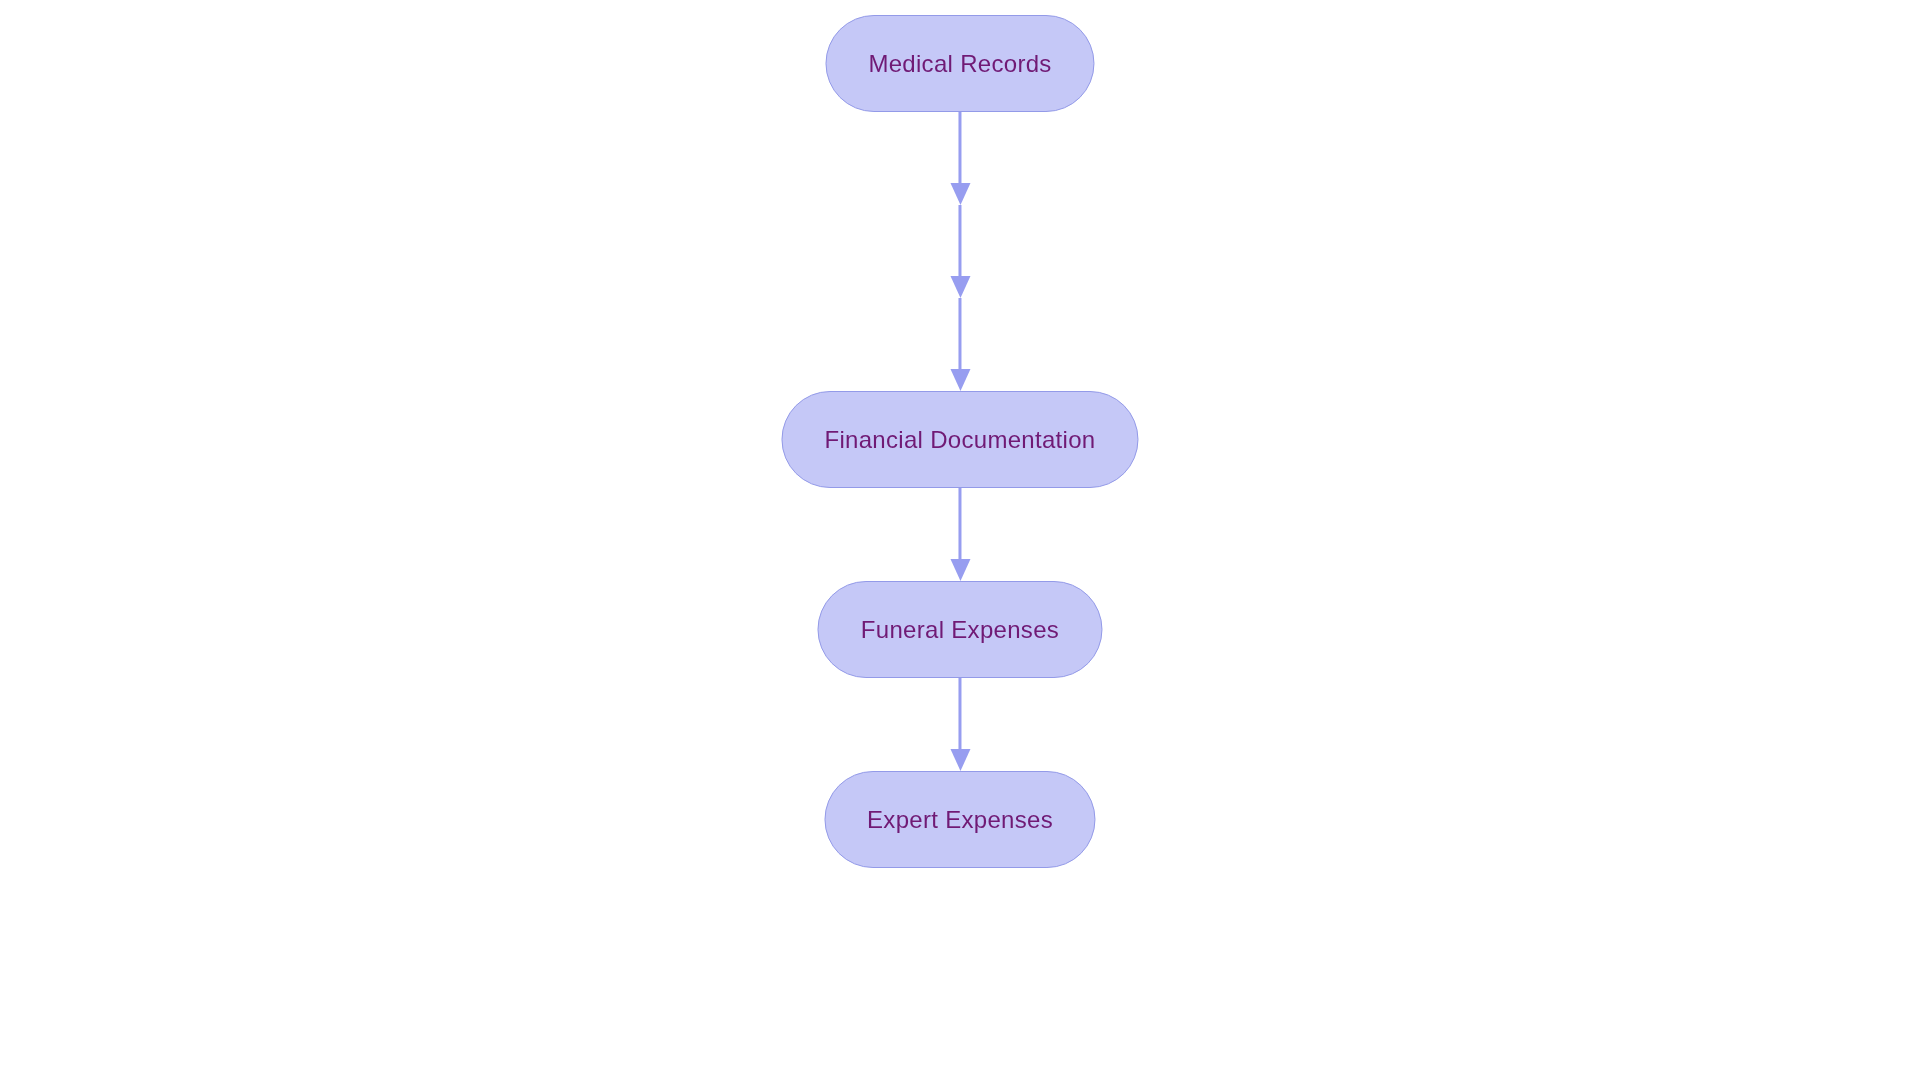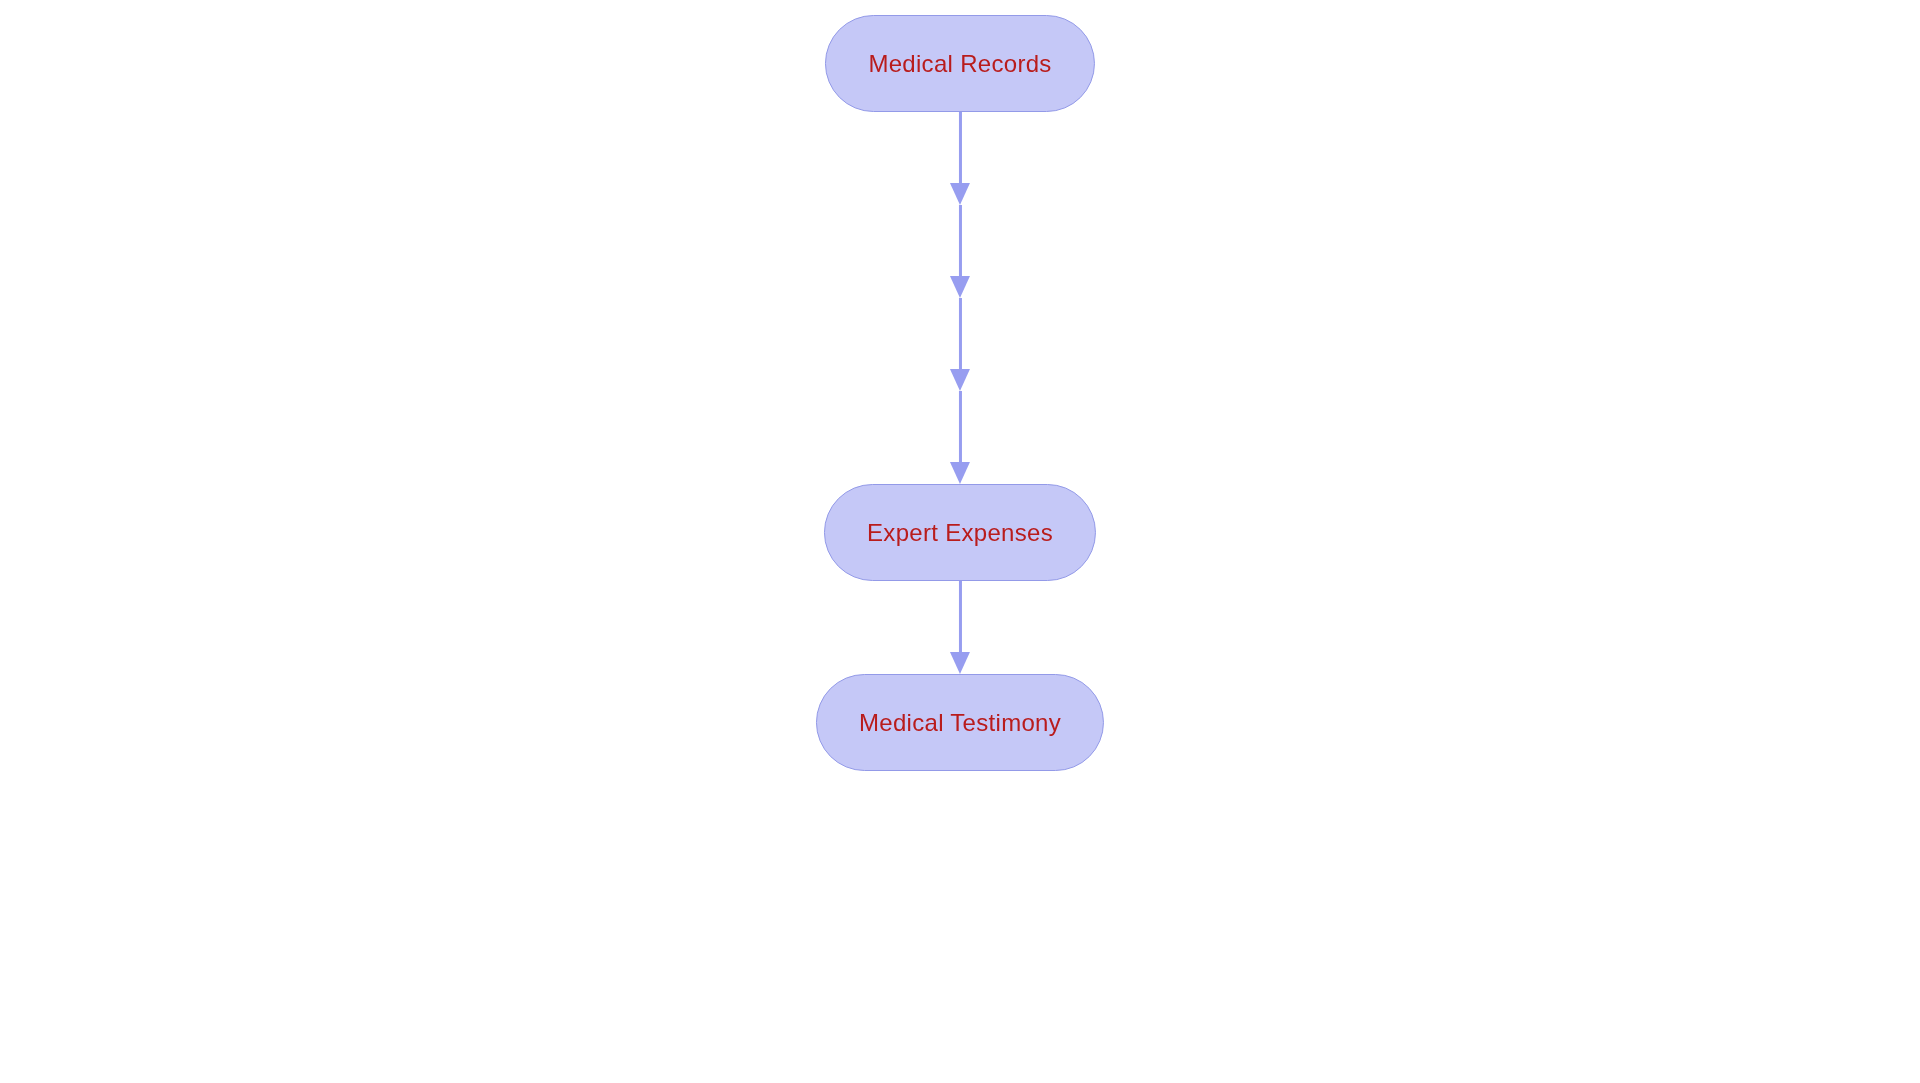--- a/index.html
+++ b/index.html
@@ -25,21 +25,21 @@
     display: flex;
     flex-direction: column;
     align-items: center;
   }
   .flow-node {
     box-sizing: border-box;
     height: 97px;
     border-radius: 48.5px;
     background: #c5c8f7;
     border: 1.5px solid #939ae8;
-    color: #b91c1c;
+    color: #701a75;
     font-size: 24px;
     letter-spacing: 0.3px;
     display: flex;
     align-items: center;
     justify-content: center;
     padding: 0 42px;
     white-space: nowrap;
   }
   .connector {
     height: 93px;
@@ -80,33 +80,36 @@
       <div class="connector-line"></div>
       <div class="connector-head"></div>
     </div>
 
 
     <div class="connector">
       <div class="connector-line"></div>
       <div class="connector-head"></div>
     </div>
 
+    <div class="flow-node">
+      <span>Financial Documentation</span>
+    </div>
+
+    <div class="connector">
+      <div class="connector-line"></div>
+      <div class="connector-head"></div>
+    </div>
+
+    <div class="flow-node">
+      <span>Funeral Expenses</span>
+    </div>
 
     <div class="connector">
       <div class="connector-line"></div>
       <div class="connector-head"></div>
     </div>
 
     <div class="flow-node">
       <span>Expert Expenses</span>
     </div>
 
-    <div class="connector">
-      <div class="connector-line"></div>
-      <div class="connector-head"></div>
-    </div>
-
-    <div class="flow-node">
-      <span>Medical Testimony</span>
-    </div>
-
   </div>
 </div>
 
 </body></html>

